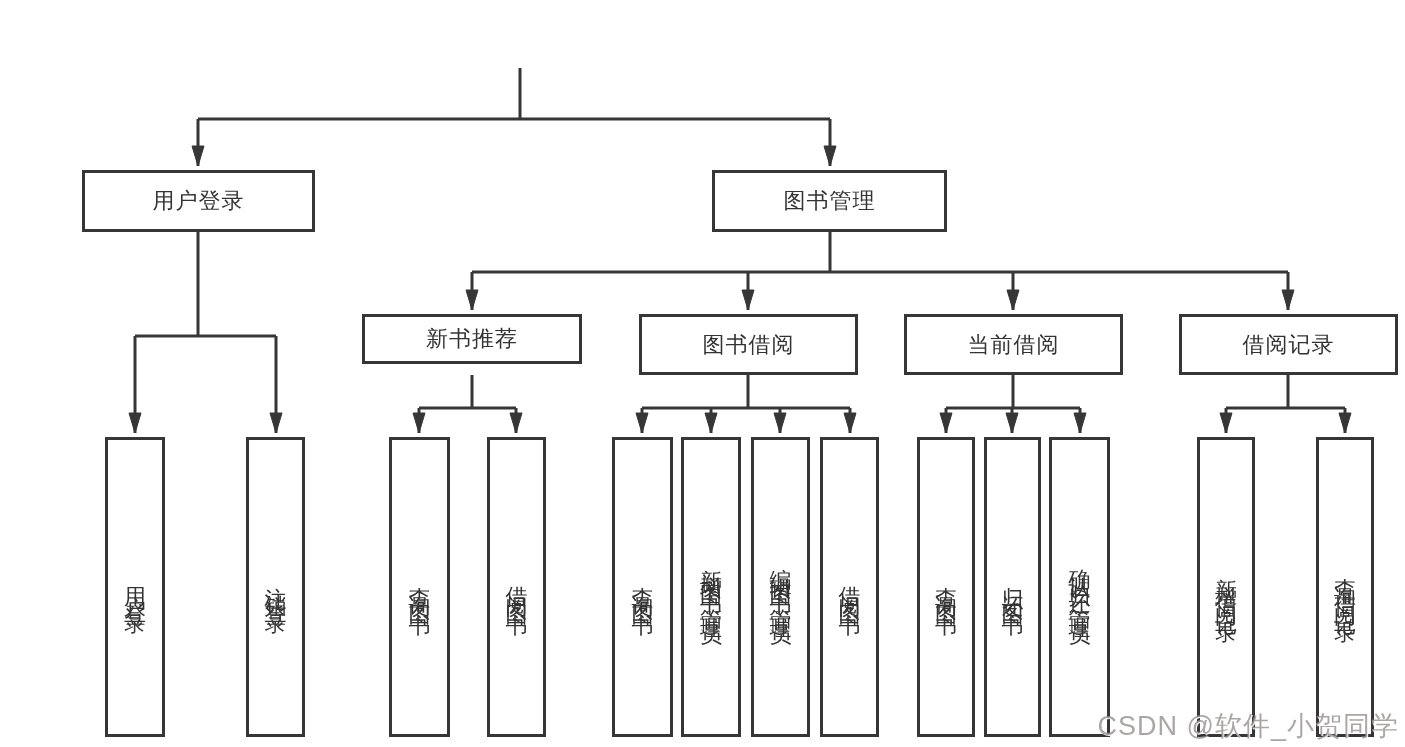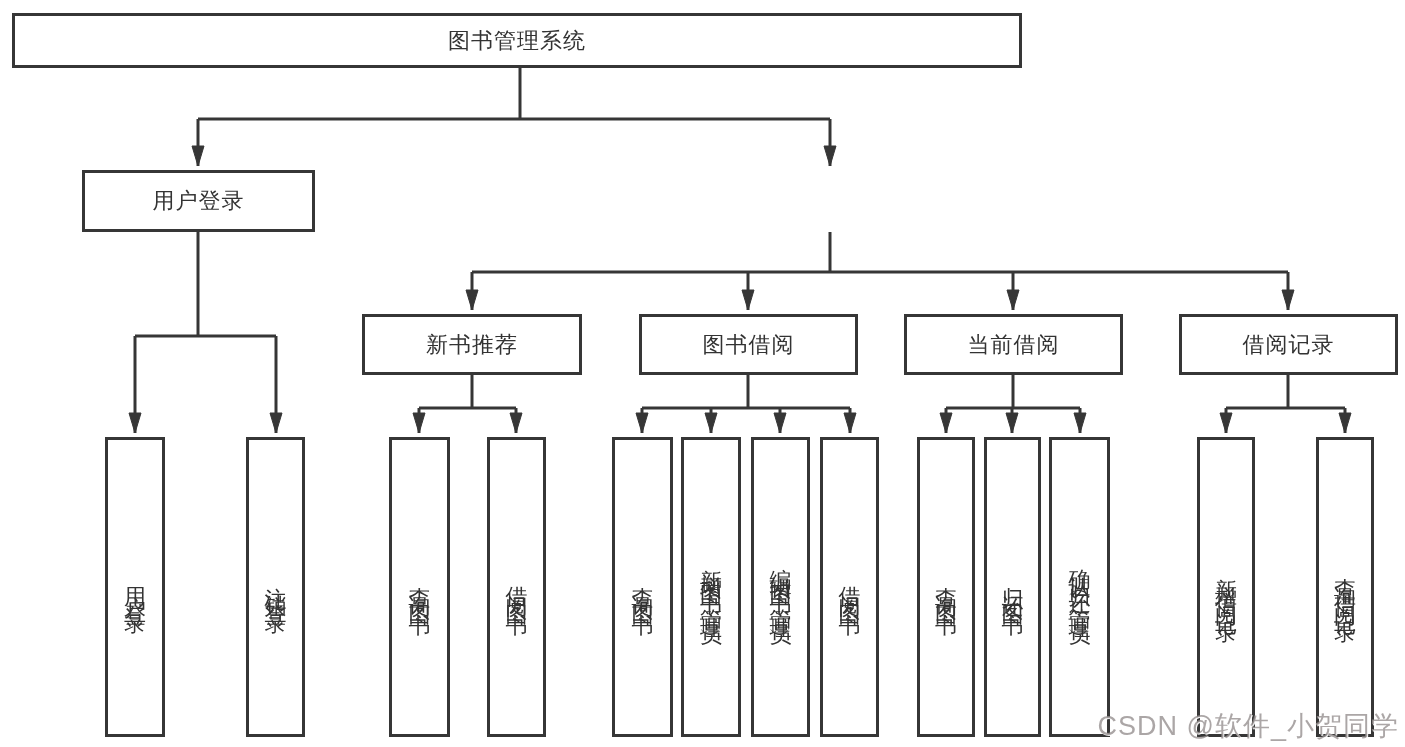--- a/index.html
+++ b/index.html
@@ -89,25 +89,25 @@
       <path d="M1012 408 V433" marker-end="url(#arrow)"></path>
       <path d="M1080 408 V433" marker-end="url(#arrow)"></path>
 
       <path d="M1288 375 V408"></path>
       <path d="M1226 408 H1345"></path>
       <path d="M1226 408 V433" marker-end="url(#arrow)"></path>
       <path d="M1345 408 V433" marker-end="url(#arrow)"></path>
     </g>
   </svg>
 
-  <div class="box hbox" style="left:12px;top:13px;width:1010px;height:55px;">图书管理系统</div>
 
   <div class="box hbox" style="left:82px;top:170px;width:233px;height:62px;">用户登录</div>
+  <div class="box hbox" style="left:712px;top:170px;width:235px;height:62px;">图书管理</div>
 
-  <div class="box hbox" style="left:362px;top:314px;width:220px;height:61px;">新书推荐</div>
+  <div class="box hbox" style="left:362px;top:314px;width:220px;height:50px;">新书推荐</div>
   <div class="box hbox" style="left:639px;top:314px;width:219px;height:61px;">图书借阅</div>
   <div class="box hbox" style="left:904px;top:314px;width:219px;height:61px;">当前借阅</div>
   <div class="box hbox" style="left:1179px;top:314px;width:219px;height:61px;">借阅记录</div>
 
   <div class="box vbox" style="left:105px;top:437px;width:60px;height:300px;">用户登录</div>
   <div class="box vbox" style="left:246px;top:437px;width:59px;height:300px;">注销登录</div>
 
   <div class="box vbox" style="left:389px;top:437px;width:61px;height:300px;">查询图书</div>
   <div class="box vbox" style="left:487px;top:437px;width:59px;height:300px;">借阅图书</div>
 

